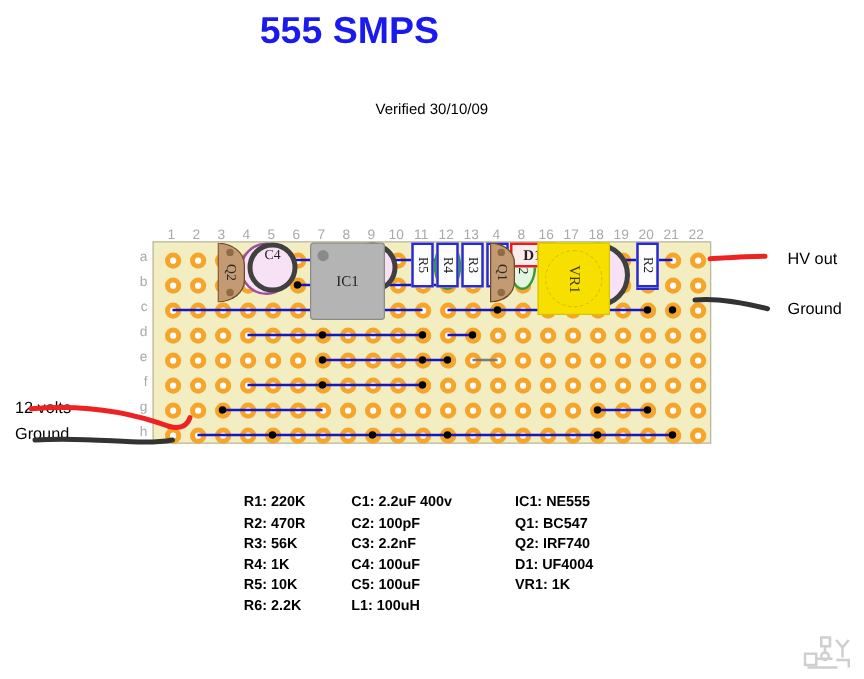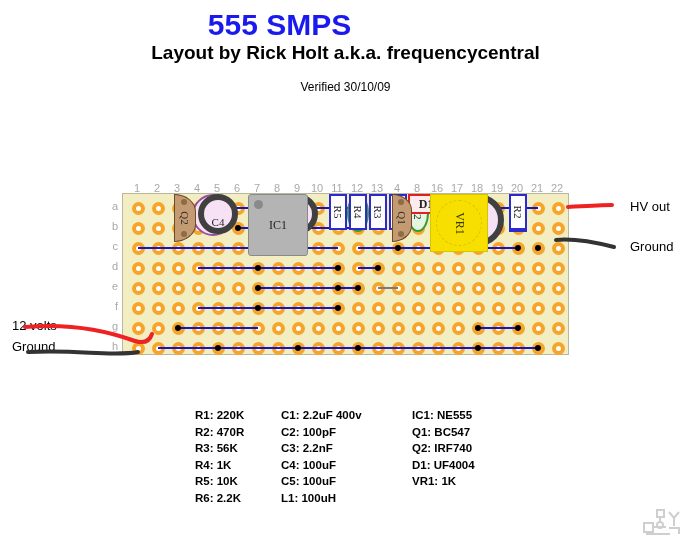--- a/index.html
+++ b/index.html
@@ -60,22 +60,22 @@
   .lead-h{position:absolute;height:2px;background:#7a7a7a;}
   .lead-v{position:absolute;width:2px;background:#7a7a7a;}
 
   
   #wiresvg{position:absolute;left:0;top:0;width:691px;height:543px;pointer-events:none;}
 
   
   .comp{position:absolute;box-sizing:border-box;}
 
   .cap-round{
-    border-radius:50%;background:#f7e2f5;border:6px solid #404040;
-    display:flex;align-items:flex-end;justify-content:center;
+    border-radius:50%;background:#f7e2f5;border:4px solid #404040;
+    display:flex;align-items:flex-start;justify-content:center;
     font-size:11px;color:#222;font-family:"Liberation Serif",serif;
   }
   .cap-ellipse{
     border-radius:50%;background:#e3f6e0;border:2px solid #3a9a3a;
     display:flex;align-items:center;justify-content:center;
     font-size:11px;color:#222;font-family:"Liberation Serif",serif;
   }
   .cap-ellipse span, .res span{transform:rotate(90deg);display:block;white-space:nowrap;}
 
   .res{
@@ -118,37 +118,36 @@
   .trimpot span{transform:rotate(90deg);display:block;}
 
   .inductor{
     border-radius:50%;background:#f7e2f5;border:2px solid #9c4fa0;
     display:flex;align-items:center;justify-content:center;
     font-size:11px;color:#222;font-family:"Liberation Serif",serif;
   }
 
   
   #partslist{position:absolute;left:195px;top:394px;width:320px;}
-  .pl-col{position:absolute;top:13px;font-size:11.5px;font-weight:bold;color:#000;line-height:16.5px;}
+  .pl-col{position:absolute;top:0;font-size:11.5px;font-weight:bold;color:#000;line-height:16.5px;}
   .pl-col div{white-space:nowrap;}
 
   
   .footer{
     position:absolute;left:0;width:691px;text-align:center;
     font-size:10.5px;color:#c9c9c9;
   }
   #logo{position:absolute;left:636px;top:506px;}
 </style>
 </head>
 <body>
 
 <div id="stage">
 
   <div class="title">555 SMPS</div>
-  <div class="subtitle">Layout by Rick Holt a.k.a. frequencycentral</div>
   <div class="verified">Verified 30/10/09</div>
 
   <div class="termlabel" style="left:12px;top:318px;">12 volts</div>
   <div class="termlabel" style="left:12px;top:339px;">Ground</div>
   <div class="termlabel" style="left:630px;top:199px;">HV out</div>
   <div class="termlabel" style="left:630px;top:239px;">Ground</div>
 
   <div id="colnums">
       <div class="colnum" style="left: 127px;">1</div>
       <div class="colnum" style="left: 147px;">2</div>

